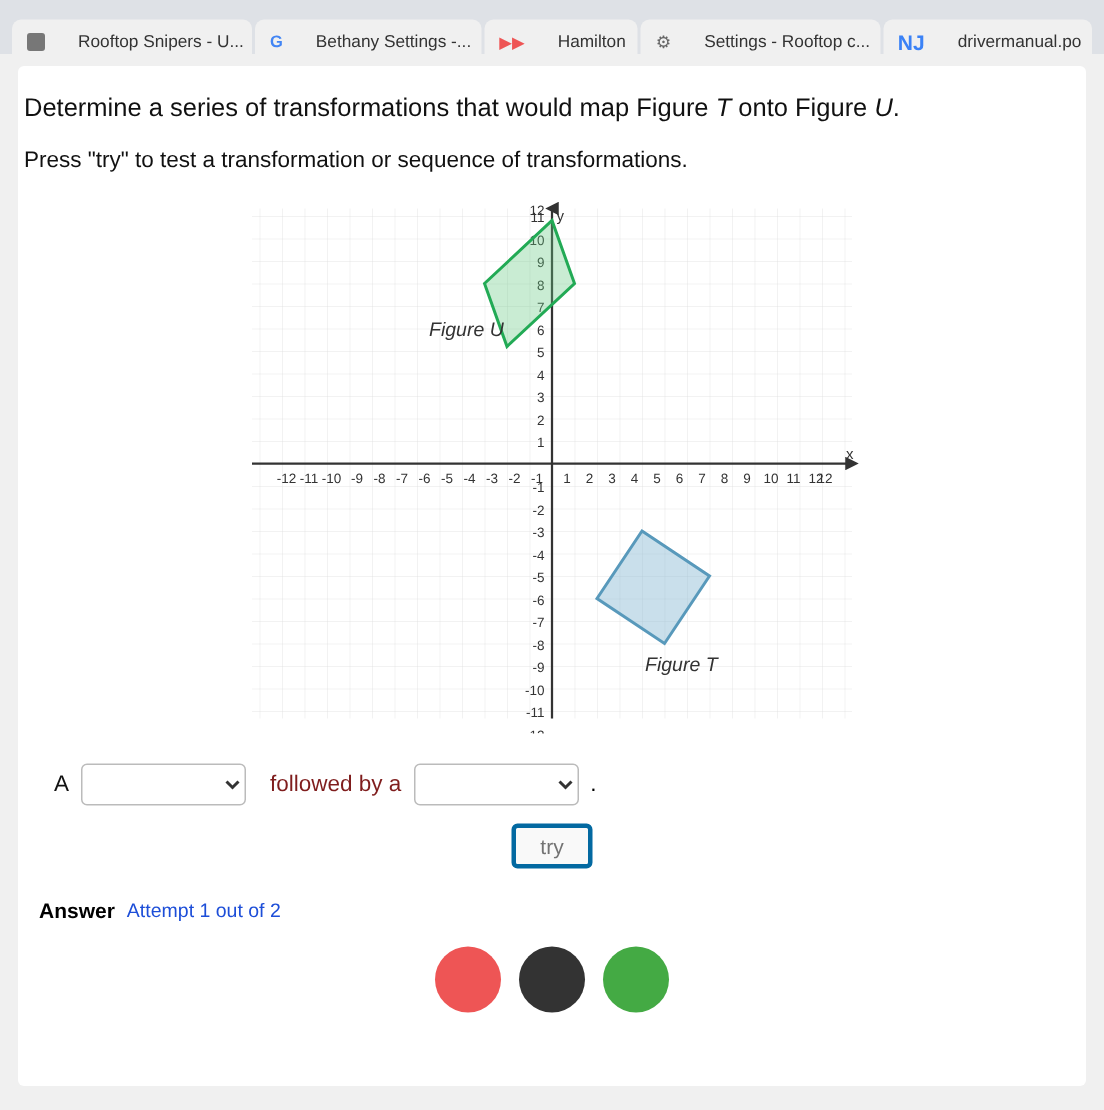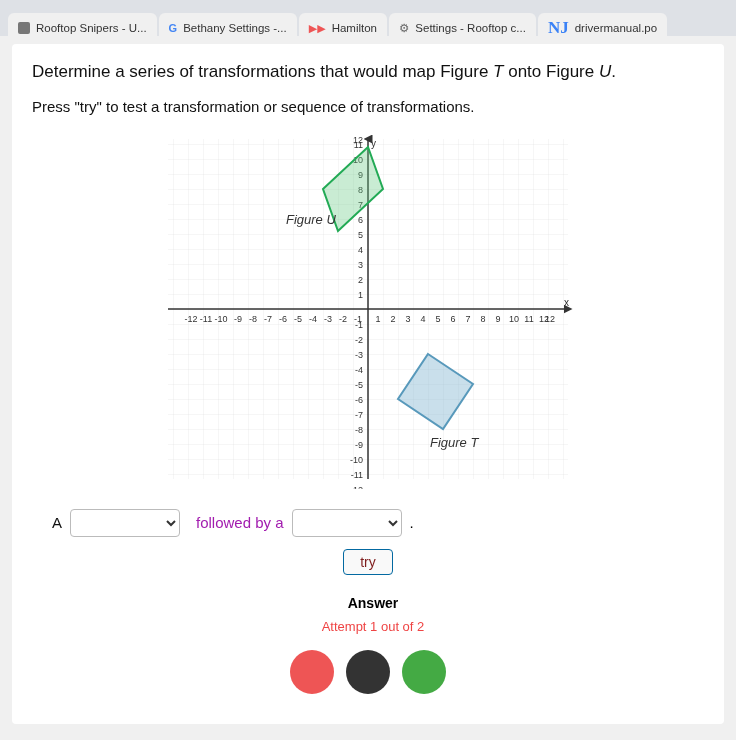--- a/index.html
+++ b/index.html
@@ -20,39 +20,39 @@
       gap: 2px;
       font-size: 12px;
     }
     .tab {
       display: flex;
       align-items: center;
       background: #f0f0f0;
       border-radius: 6px 6px 0 0;
       padding: 4px 10px;
       height: 30px;
-      gap: 6px;
+      gap: 22px;
       font-size: 11.5px;
       color: #333;
       white-space: nowrap;
       max-width: 160px;
       overflow: hidden;
       text-overflow: ellipsis;
       margin-top: 20px;
     }
     .tab-google { color: #4285f4; font-weight: bold; font-size: 11px; }
     .tab-smartpass { color: #e55; font-size: 11px; }
     .tab-settings-icon { color: #666; }
-    .tab-nj { color: #3b82f6; font-weight: bold; font-size: 17px; font-family: Liberation Serif, serif; }
+    .tab-nj { color: #3b82f6; font-weight: bold; font-size: 14px; }
 
     
     .main-content {
       background: #fff;
       margin: 8px 12px;
-      padding: 16px 20px;
+      padding: 16px 4px;
       border-radius: 4px;
       min-height: 680px;
     }
 
     .question-text {
       font-size: 17px;
       color: #111;
       margin-bottom: 14px;
       line-height: 1.4;
     }
@@ -90,51 +90,50 @@
       padding: 4px 8px;
       font-size: 14px;
       background: #fff;
       min-width: 110px;
       height: 28px;
       appearance: auto;
       color: #333;
     }
     .followed-by {
       font-size: 15px;
-      color: #a21caf;
+      color: #7f1d1d;
     }
     .dot { font-size: 15px; }
 
     
     .try-btn-row {
       display: flex;
       justify-content: center;
       margin: 12px 0 20px 0;
     }
     .try-btn {
-      border: 1px solid #0369a1;
+      border: 3px solid #0369a1;
       border-radius: 4px;
       background: #f9f9f9;
       padding: 4px 16px;
       font-size: 14px;
       cursor: pointer;
-      color: #7f1d1d;
+      color: #737373;
     }
 
     
     .answer-row {
       display: flex;
       align-items: center;
       gap: 8px;
       font-size: 14px;
       margin: 0 0 0 10px;
-      flex-direction: column;
     }
     .answer-label { font-weight: bold; }
-    .attempt-text { color: #ef4444; font-size: 13px; }
+    .attempt-text { color: #1d4ed8; font-size: 13px; }
 
     
     .bottom-circles {
       display: flex;
       justify-content: center;
       gap: 12px;
       margin-top: 16px;
     }
     .circle-btn {
       width: 44px; height: 44px;

